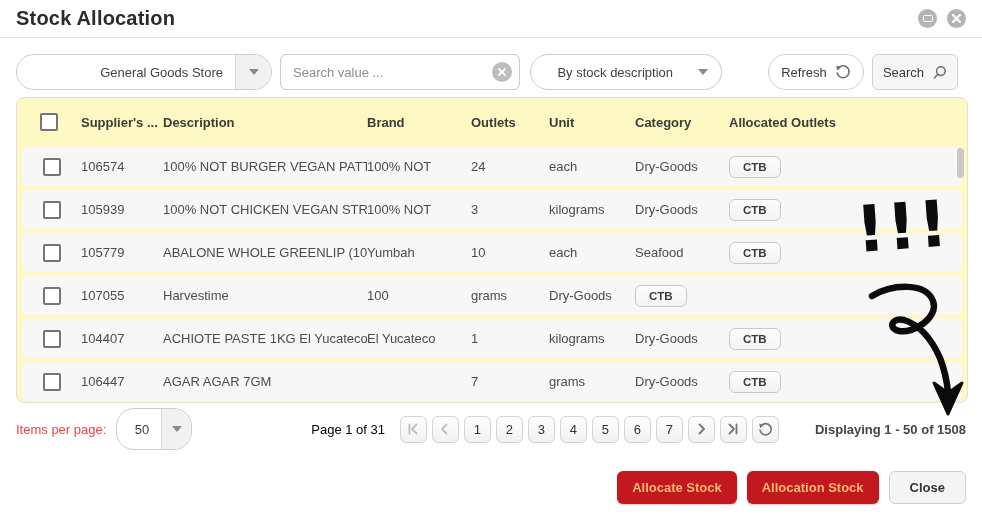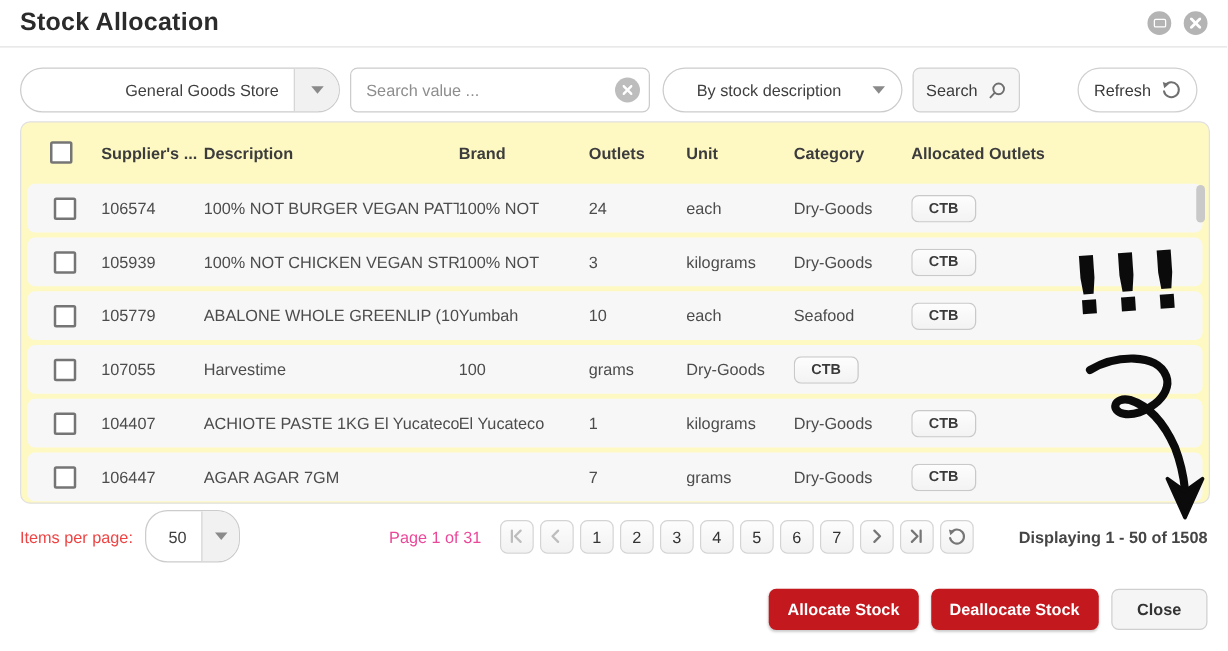--- a/index.html
+++ b/index.html
@@ -54,32 +54,32 @@
   .chip { display:inline-block; padding:4px 13px; font-size:11.5px; font-weight:700; color:#3a3a3a;
     background:linear-gradient(#fdfdfd,#f3f3f3); border:1px solid #c9c9c9; border-radius:6px; cursor:pointer; }
   .scrolltrack { position:absolute; top:50px; right:2px; bottom:4px; width:8px; }
   .scrollthumb { position:absolute; top:0; width:7px; height:30px; background:#c9c9c9; border-radius:4px; cursor:grab; }
 
   
   .pager { position:absolute; top:410px; left:16px; right:16px; height:38px; display:flex; align-items:center; }
   .pager-label { font-size:13px; color:#ef4444; }
   .ipp-select { width:76px; height:42px; margin-left:10px; }
   .pager-right { margin-left:auto; display:flex; align-items:center; gap:5px; }
-  .page-of { font-size:13px; color:#ec4899; margin-right:10px; }
+  .page-of { font-size:13px; color:#000000; margin-right:10px; }
   .pbtn { width:27px; height:27px; border:1px solid #d4d4d4; border-radius:6px; background:linear-gradient(#fdfdfd,#f2f2f2);
     display:flex; align-items:center; justify-content:center; font-size:13px; color:#333; cursor:pointer;
     font-family:"Liberation Sans",sans-serif; }
   .pbtn.disabled { color:#bdbdbd; cursor:default; }
   .nav-dis { stroke:#bdbdbd; stroke-width:1.8; fill:none; stroke-linecap:round; stroke-linejoin:round; }
   .nav-en  { stroke:#767676; stroke-width:1.8; fill:none; stroke-linecap:round; stroke-linejoin:round; }
   .displaying { font-size:13px; font-weight:700; color:#454545; margin-left:10px; white-space:nowrap;padding-left:21px; }
 
   
   .footer { position:absolute; right:16px; bottom:17px; display:flex; gap:10px; }
-  .red-btn { border:none; border-radius:6px; background:#c2181e; color:#ffffff; font-weight:700; font-size:13px;
+  .red-btn { border:none; border-radius:6px; background:#c2181e; color:#fdba74; font-weight:700; font-size:13px;
     padding:0 15px; height:33px; cursor:pointer; font-family:"Liberation Sans",sans-serif; box-shadow:0 1px 2px rgba(0,0,0,.2); }
   .close-btn { border:1px solid #cfcfcf; border-radius:6px; background:#f5f5f5; color:#333; font-weight:700;
     font-size:13px; padding:0 20px; height:33px; cursor:pointer; font-family:"Liberation Sans",sans-serif; }
 
   
   .annot { position:absolute; inset:0; pointer-events:none; z-index:50; }
 </style>
 </head>
 <body>
 
@@ -115,32 +115,32 @@
             <line class="x-glyph" x1="8" y1="1" x2="1" y2="8"></line>
         </svg>
       </button>
     </div>
     <div class="select-box by-select">
       <span class="val">By stock description</span>
       <span class="chev-plain">
           <span class="chev"></span>
         </span>
     </div>
+    <button class="btn refresh-btn">
+      <span>Refresh</span>
+      <svg width="16" height="16" viewBox="0 0 16 16">
+        <path class="icon-stroke" d="M3.2 4.2 A6 6 0 1 1 2.2 9"></path>
+        <path d="M1.2 1.6 L6.2 3.2 L2.4 6.6 Z" fill="#6f6f6f"></path>
+      </svg>
+    </button>
     <button class="btn search-btn">
       <span>Search</span>
       <svg width="15" height="15" viewBox="0 0 16 16">
         <circle class="icon-stroke" cx="9.5" cy="6.5" r="4.6"></circle>
         <line class="icon-stroke" x1="6.1" y1="10" x2="2.5" y2="13.8"></line>
-      </svg>
-    </button>
-    <button class="btn refresh-btn">
-      <span>Refresh</span>
-      <svg width="16" height="16" viewBox="0 0 16 16">
-        <path class="icon-stroke" d="M3.2 4.2 A6 6 0 1 1 2.2 9"></path>
-        <path d="M1.2 1.6 L6.2 3.2 L2.4 6.6 Z" fill="#6f6f6f"></path>
       </svg>
     </button>
   </div>
 
   <div class="tablebox">
     <div class="thead">
       <div class="checkcell">
           <span class="checkbox"></span>
         </div>
       <div class="th">Supplier's ...</div>
@@ -280,21 +280,21 @@
           <path d="M3.2 4.2 A6 6 0 1 1 2.2 9" stroke="#767676" stroke-width="1.8" fill="none" stroke-linecap="round"></path>
           <path d="M1.2 1.6 L6.2 3.2 L2.4 6.6 Z" fill="#767676"></path>
         </svg>
       </button>
       <span class="displaying">Displaying 1 - 50 of 1508</span>
     </div>
   </div>
 
   <div class="footer">
     <button class="red-btn">Allocate Stock</button>
-    <button class="red-btn">Deallocate Stock</button>
+    <button class="red-btn">Allocation Stock</button>
     <button class="close-btn">Close</button>
   </div>
 
   <svg class="annot" width="982" height="521" viewBox="0 0 982 521">
     <text x="856" y="250" font-family="DejaVu Sans, sans-serif" font-weight="bold" font-size="64" letter-spacing="2" fill="#0b0b0b" transform="rotate(-4 885 230)">!!!</text>
     <g>
       <path d="M872 296 C 892 284, 926 282, 933 301 C 939 317, 914 334, 899 331 C 888 329, 891 317, 904 320
                C 920 325, 932 340, 940 358 C 945 371, 947 382, 948 392" fill="none" stroke="#0b0b0b" stroke-width="6.5" stroke-linecap="round"></path>
       <path d="M948 414 L934 383 L948 393 L962 383 Z" fill="#0b0b0b" stroke="#0b0b0b" stroke-width="3" stroke-linejoin="round"></path>
     </g>

